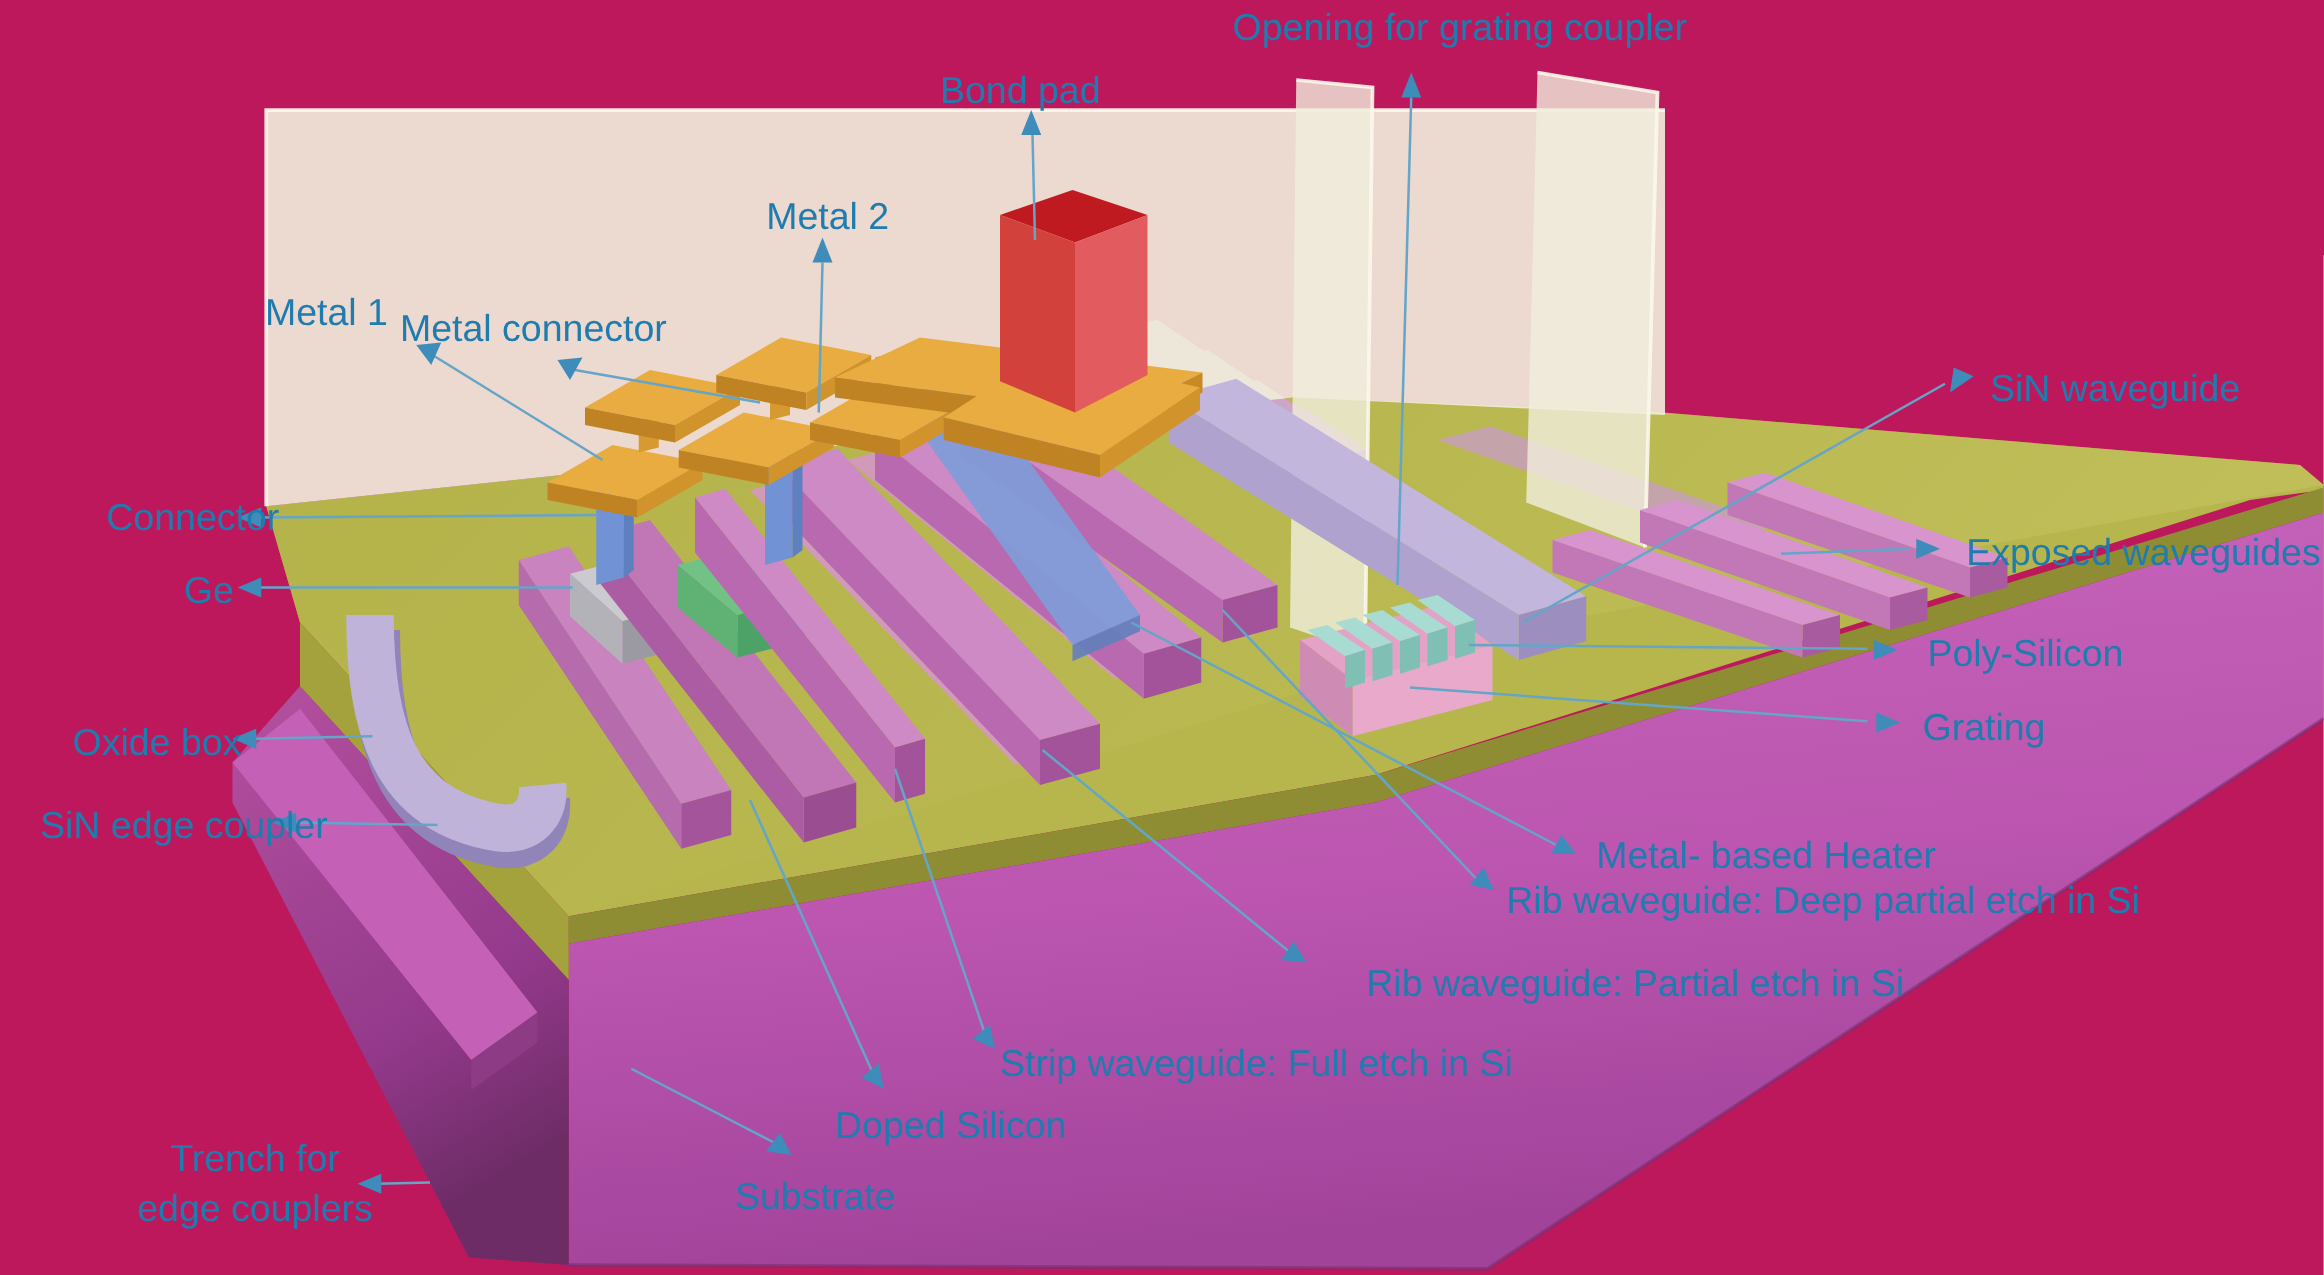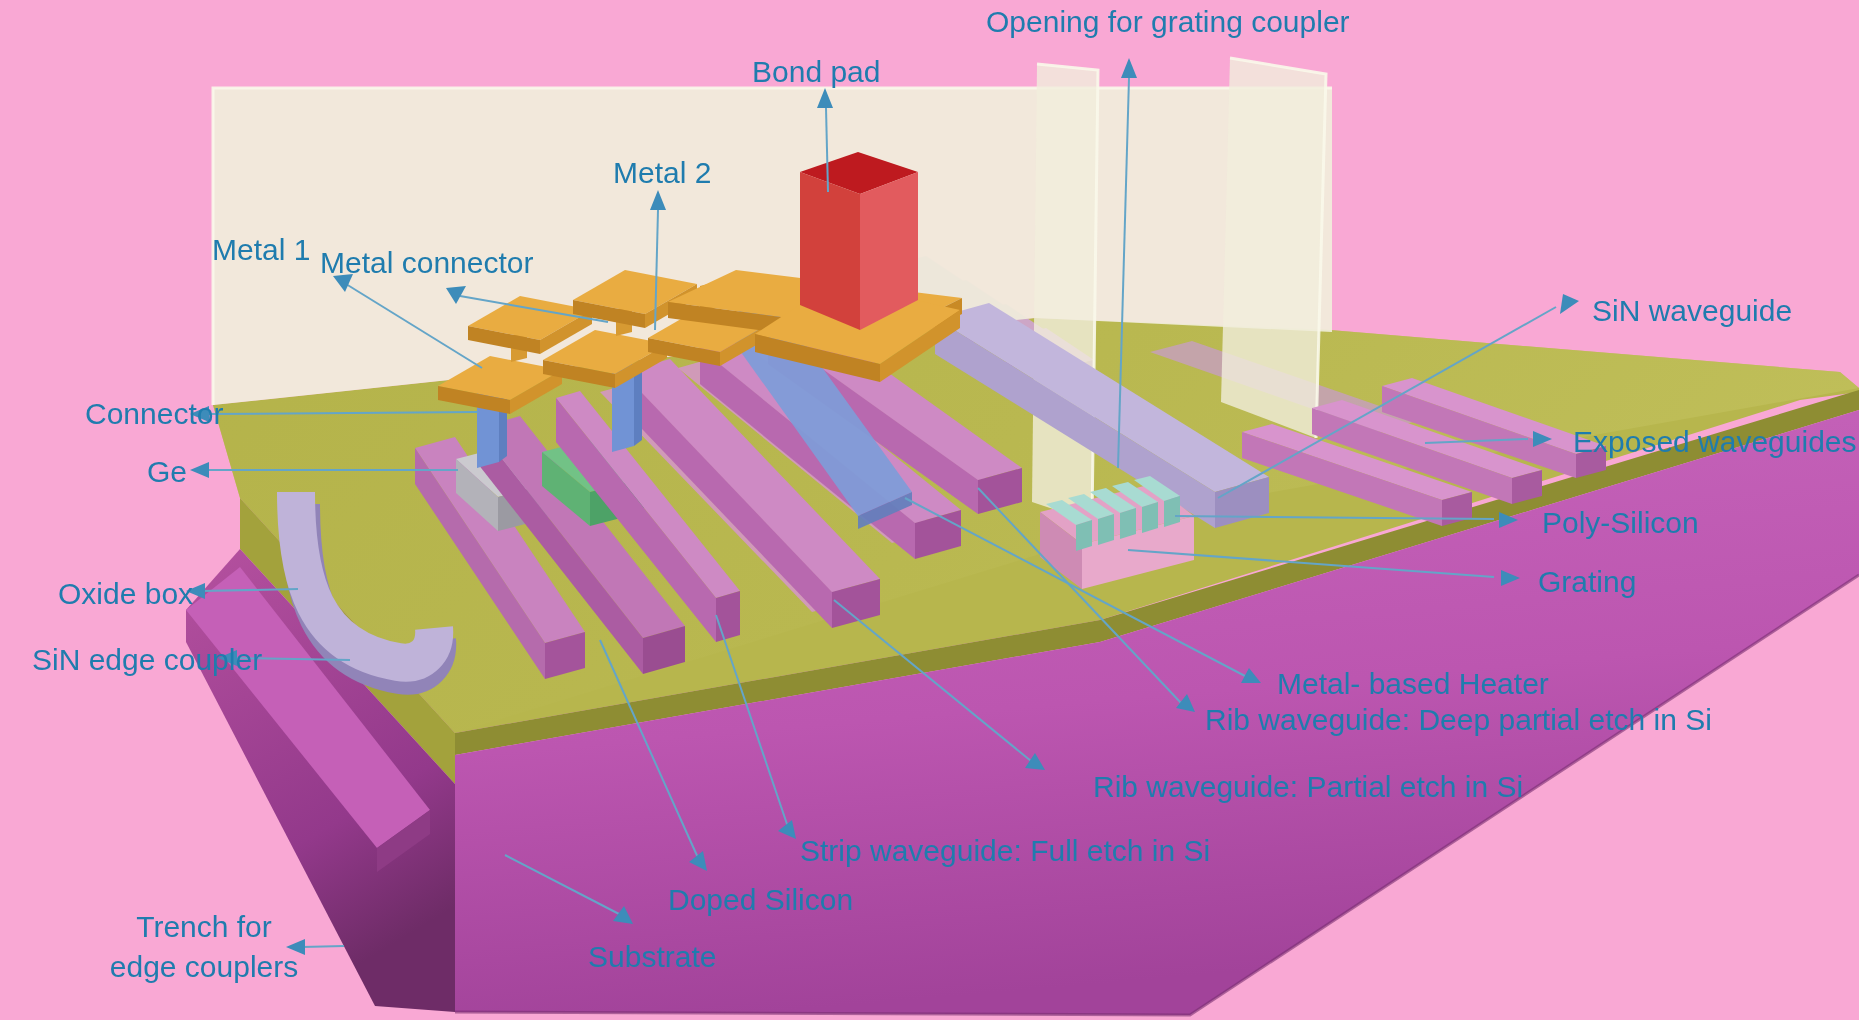--- a/index.html
+++ b/index.html
@@ -1,16 +1,16 @@
 <!DOCTYPE html>
 <html><head>
 <meta charset="utf-8">
 <style>
   html,body{margin:0;padding:0;background:#ffffff;}
-  #stage{position:relative;width:1859px;height:1020px;background:#f9a8d4;overflow:hidden;
+  #stage{position:relative;width:1859px;height:1020px;background:#be185d;overflow:hidden;
          font-family:"Liberation Sans", sans-serif;}
   svg{position:absolute;left:0;top:0;}
   text{font-family:"Liberation Sans", sans-serif;font-size:30px;fill:#1F7CAE;}
   .lbl{font-size:30px;}
   .leader{stroke:#64A5C8;stroke-width:2;fill:none;}
   .arrowhead{fill:#3D8CBA;stroke:none;}
   .wall{fill:#F1EEDC;}
   .walledge{stroke:#FAF8EA;stroke-width:3;fill:none;opacity:.9;}
 </style>
 </head>

